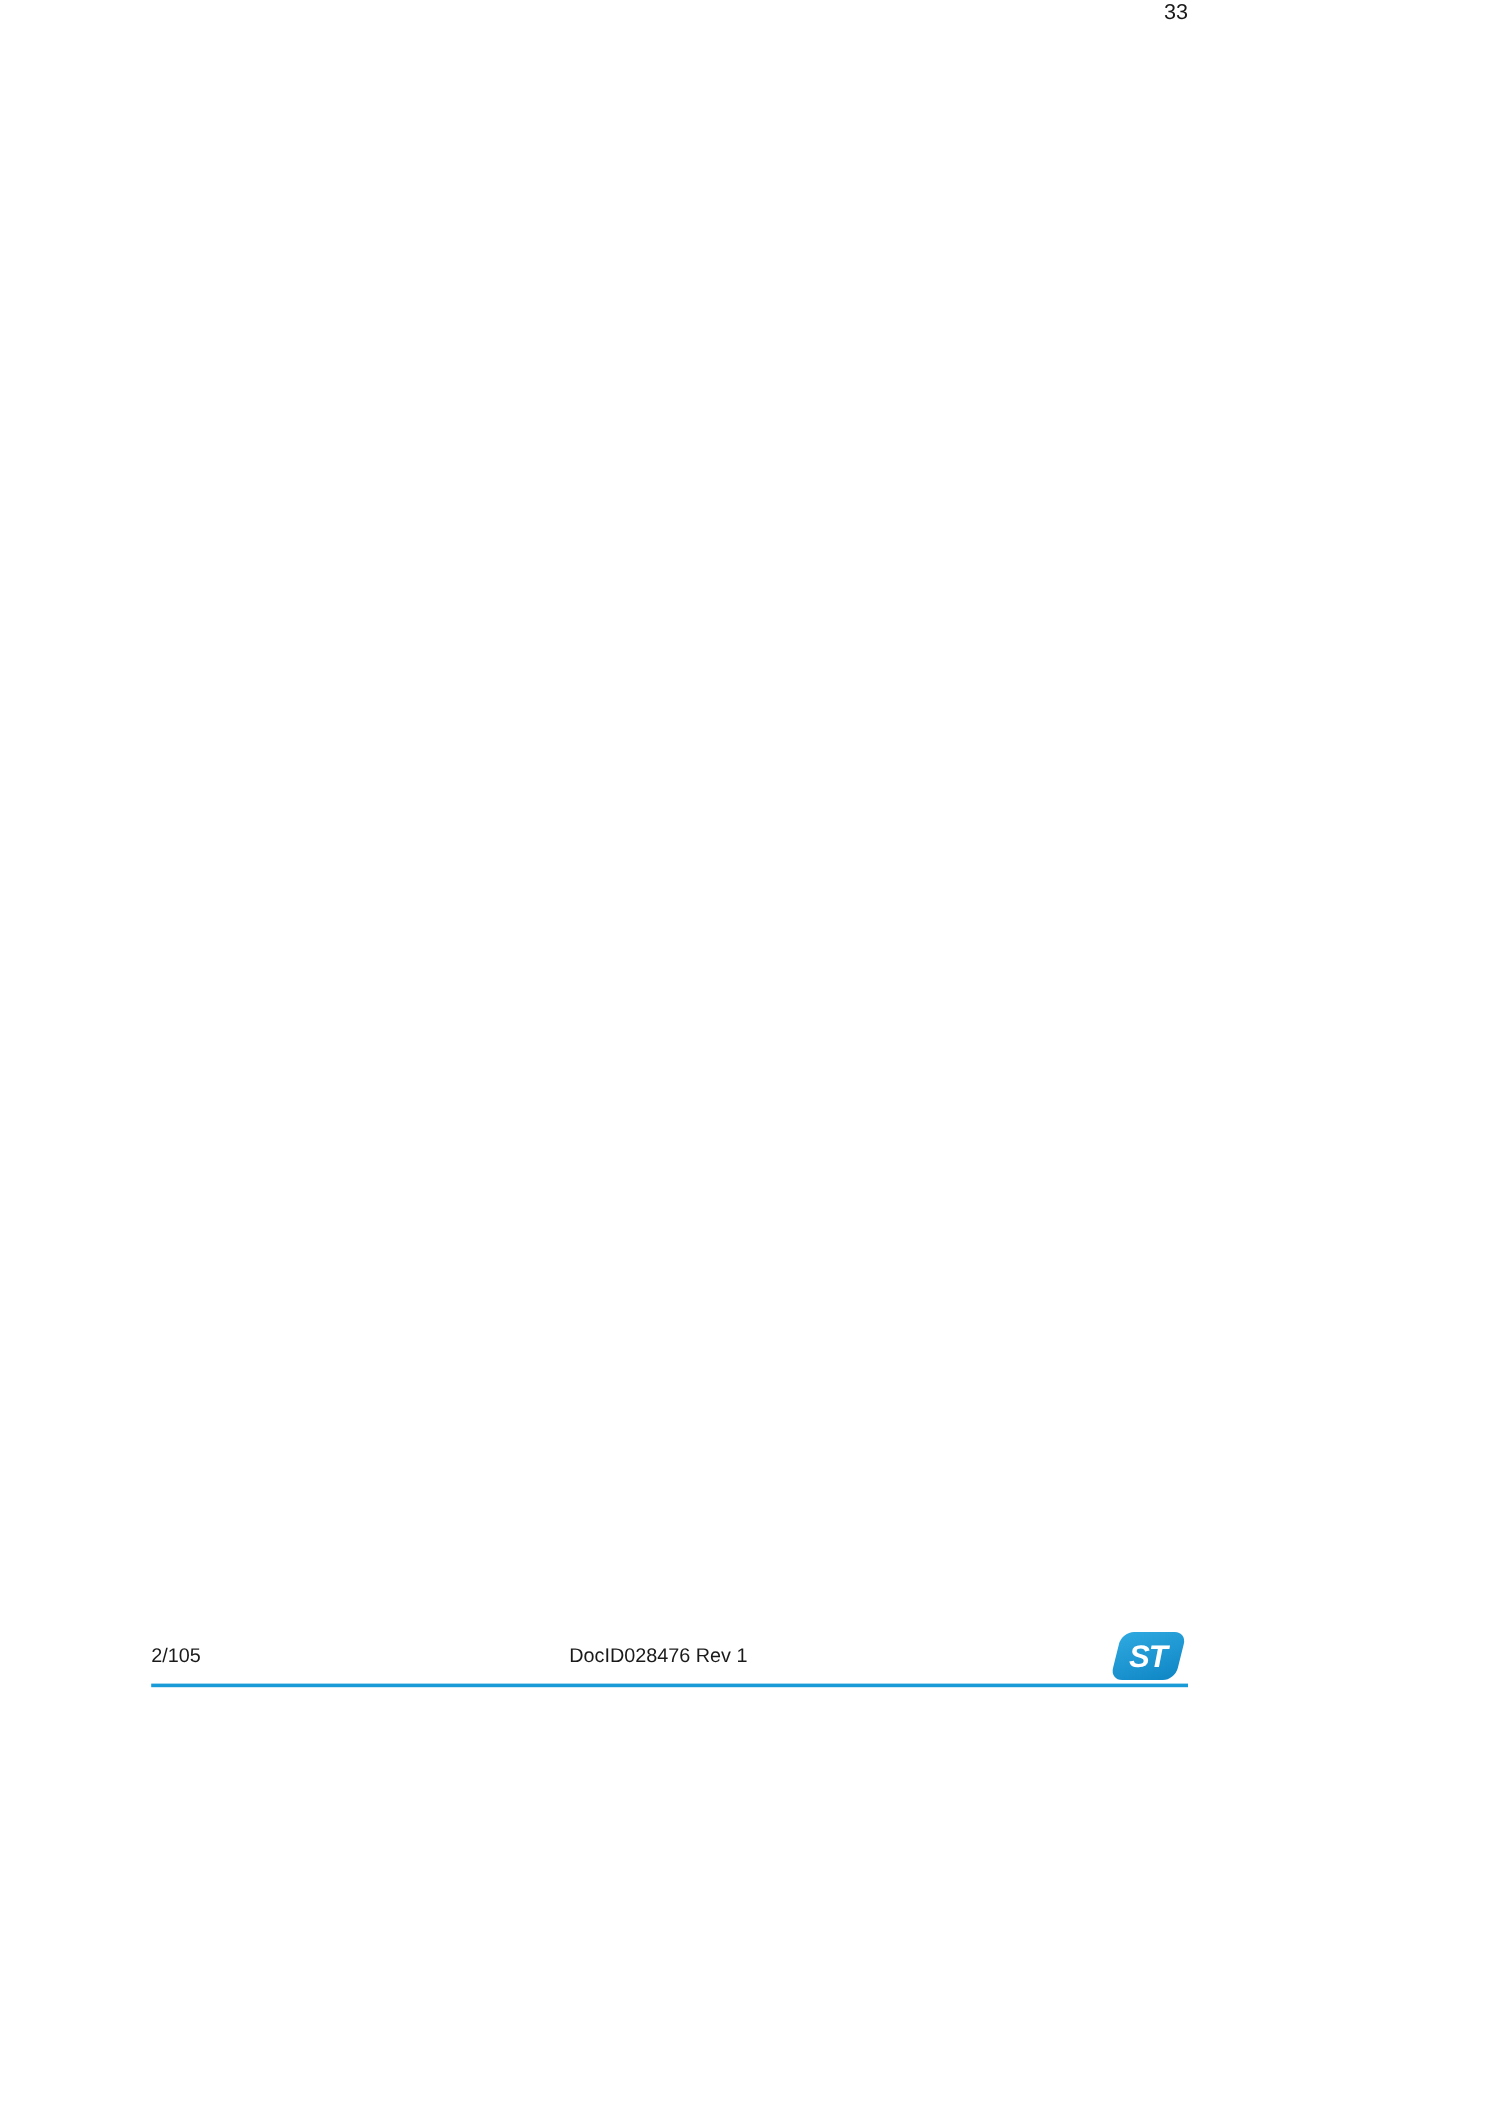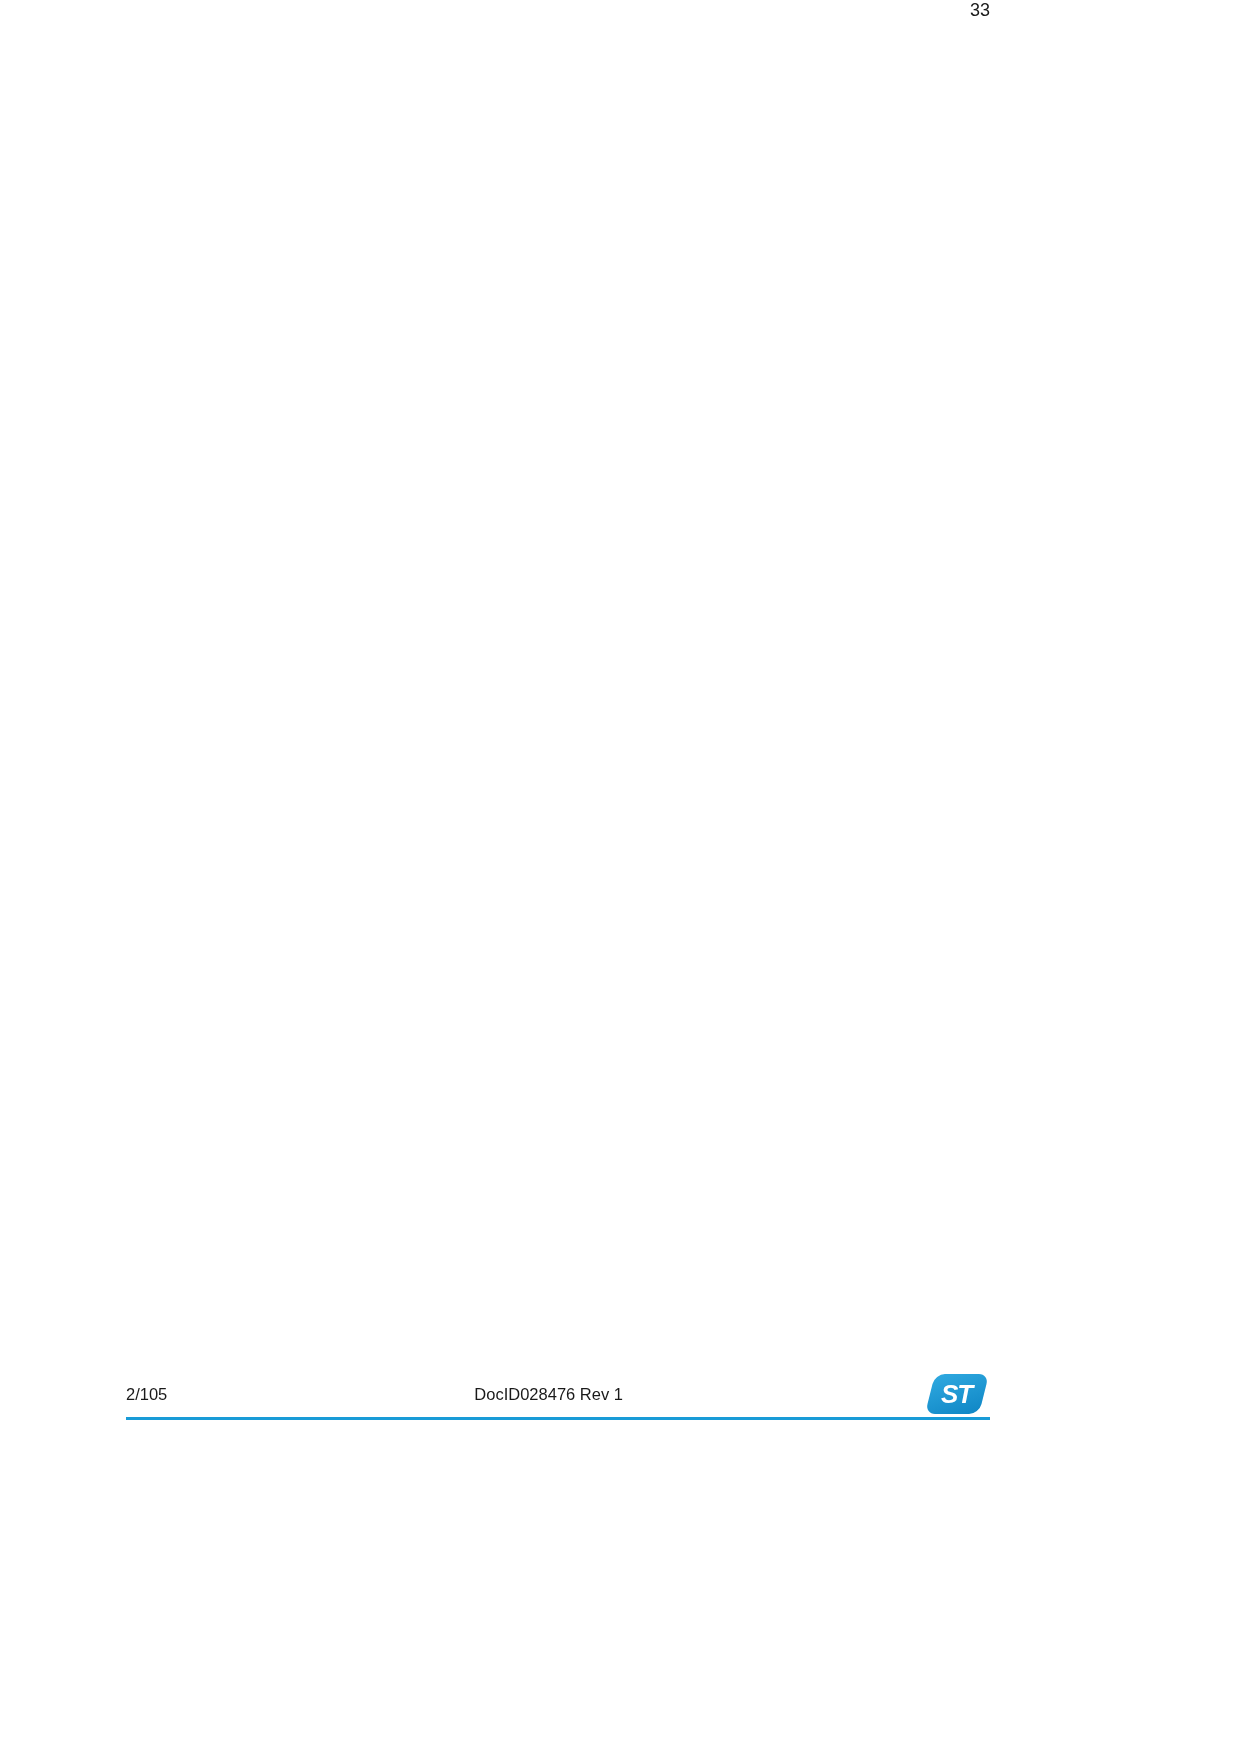--- a/index.html
+++ b/index.html
@@ -85,21 +85,20 @@
     padding-left: 172px;
   }
   .toc-row.level-3 .num { width: 78px; }
 
   
   .doc-footer {
     position: absolute;
     left: 126px;
     top: 1358px;
     width: 864px;
-    margin-top: 14px;
   }
   .footer-content {
     display: flex;
     justify-content: space-between;
     align-items: center;
     height: 44px;
     font-size: 16.5px;
   }
   .footer-center { text-align: center; }
   .footer-line {

